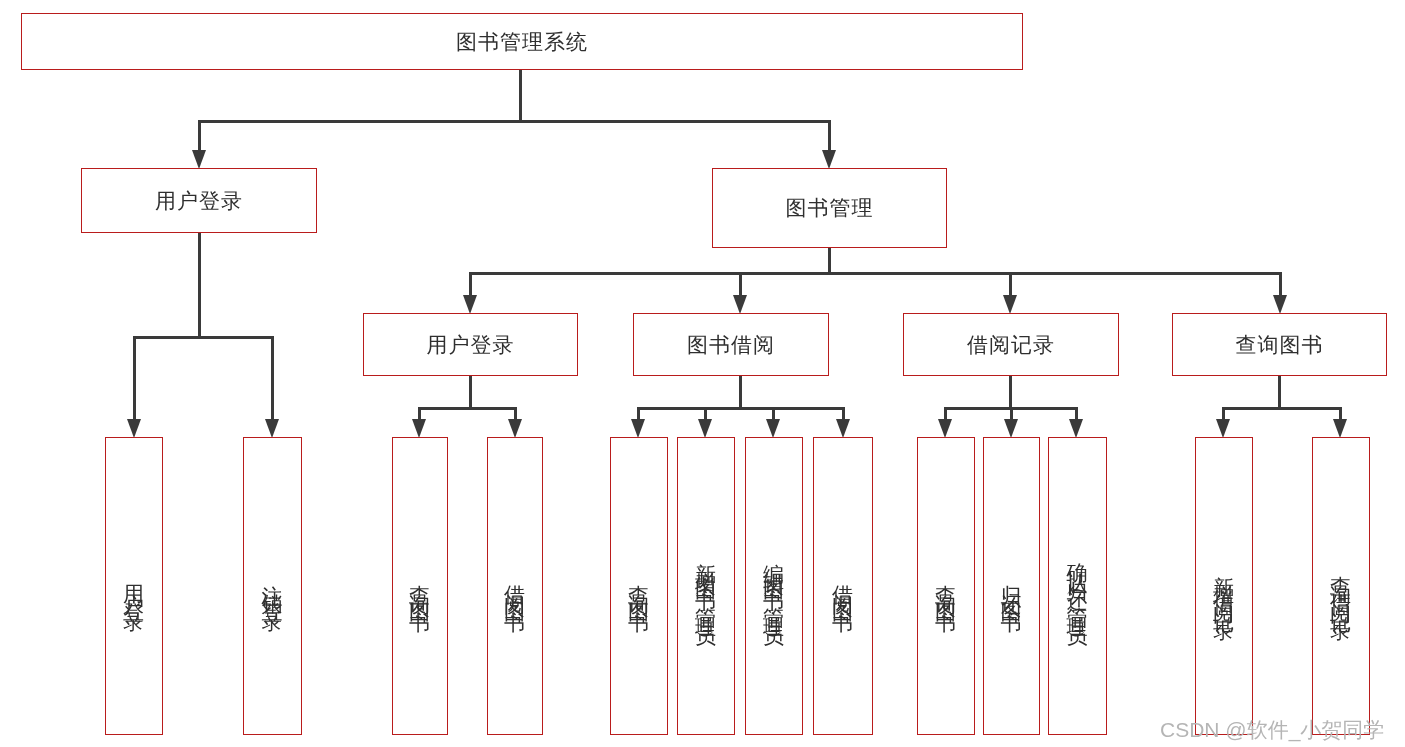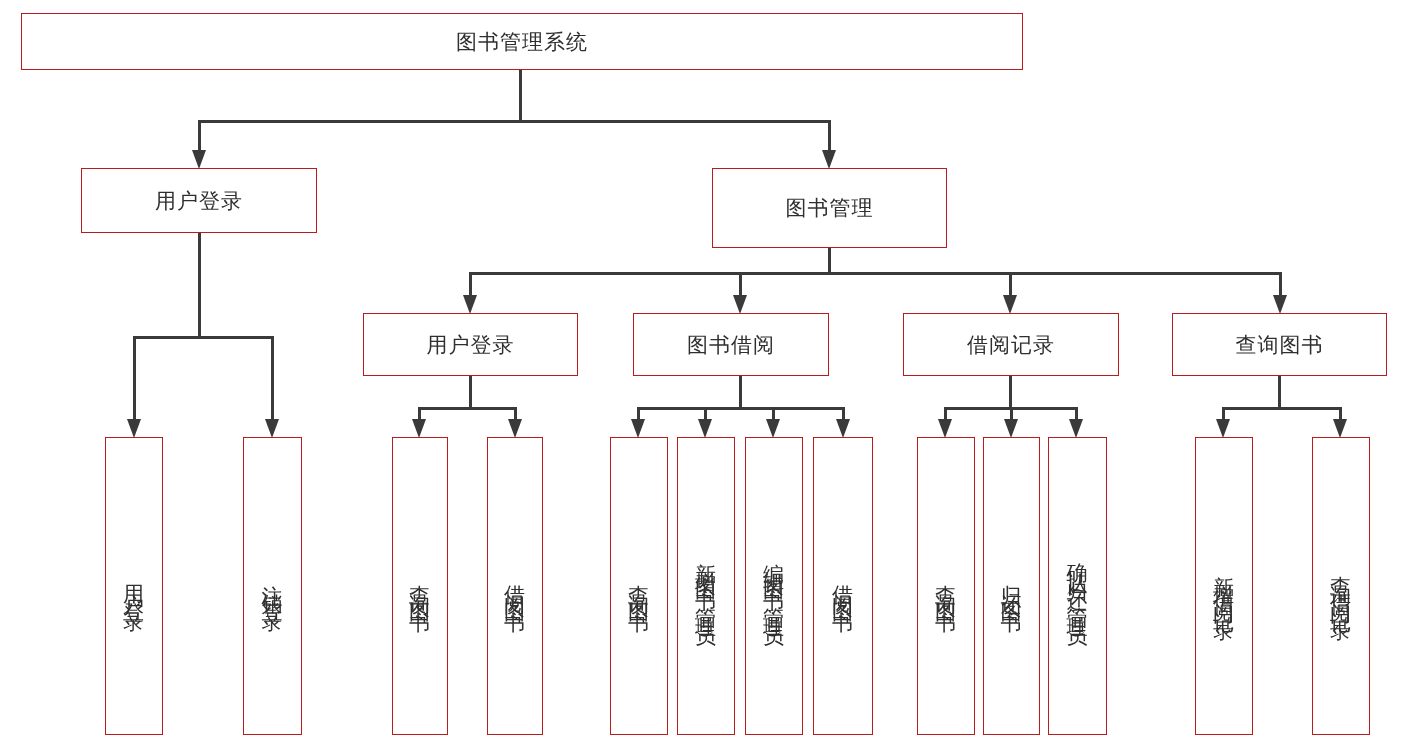--- a/index.html
+++ b/index.html
@@ -212,14 +212,15 @@
   </div>
 
   <div class="box vbox" id="n-leaf-br-add">
     <span class="vlabel">新增借阅记录</span>
   </div>
 
   <div class="box vbox" id="n-leaf-br-query">
     <span class="vlabel">查询借阅记录</span>
   </div>
 
+  <div class="watermark">CSDN @软件_小贺同学</div>
 
 </div>
 
 </body></html>

